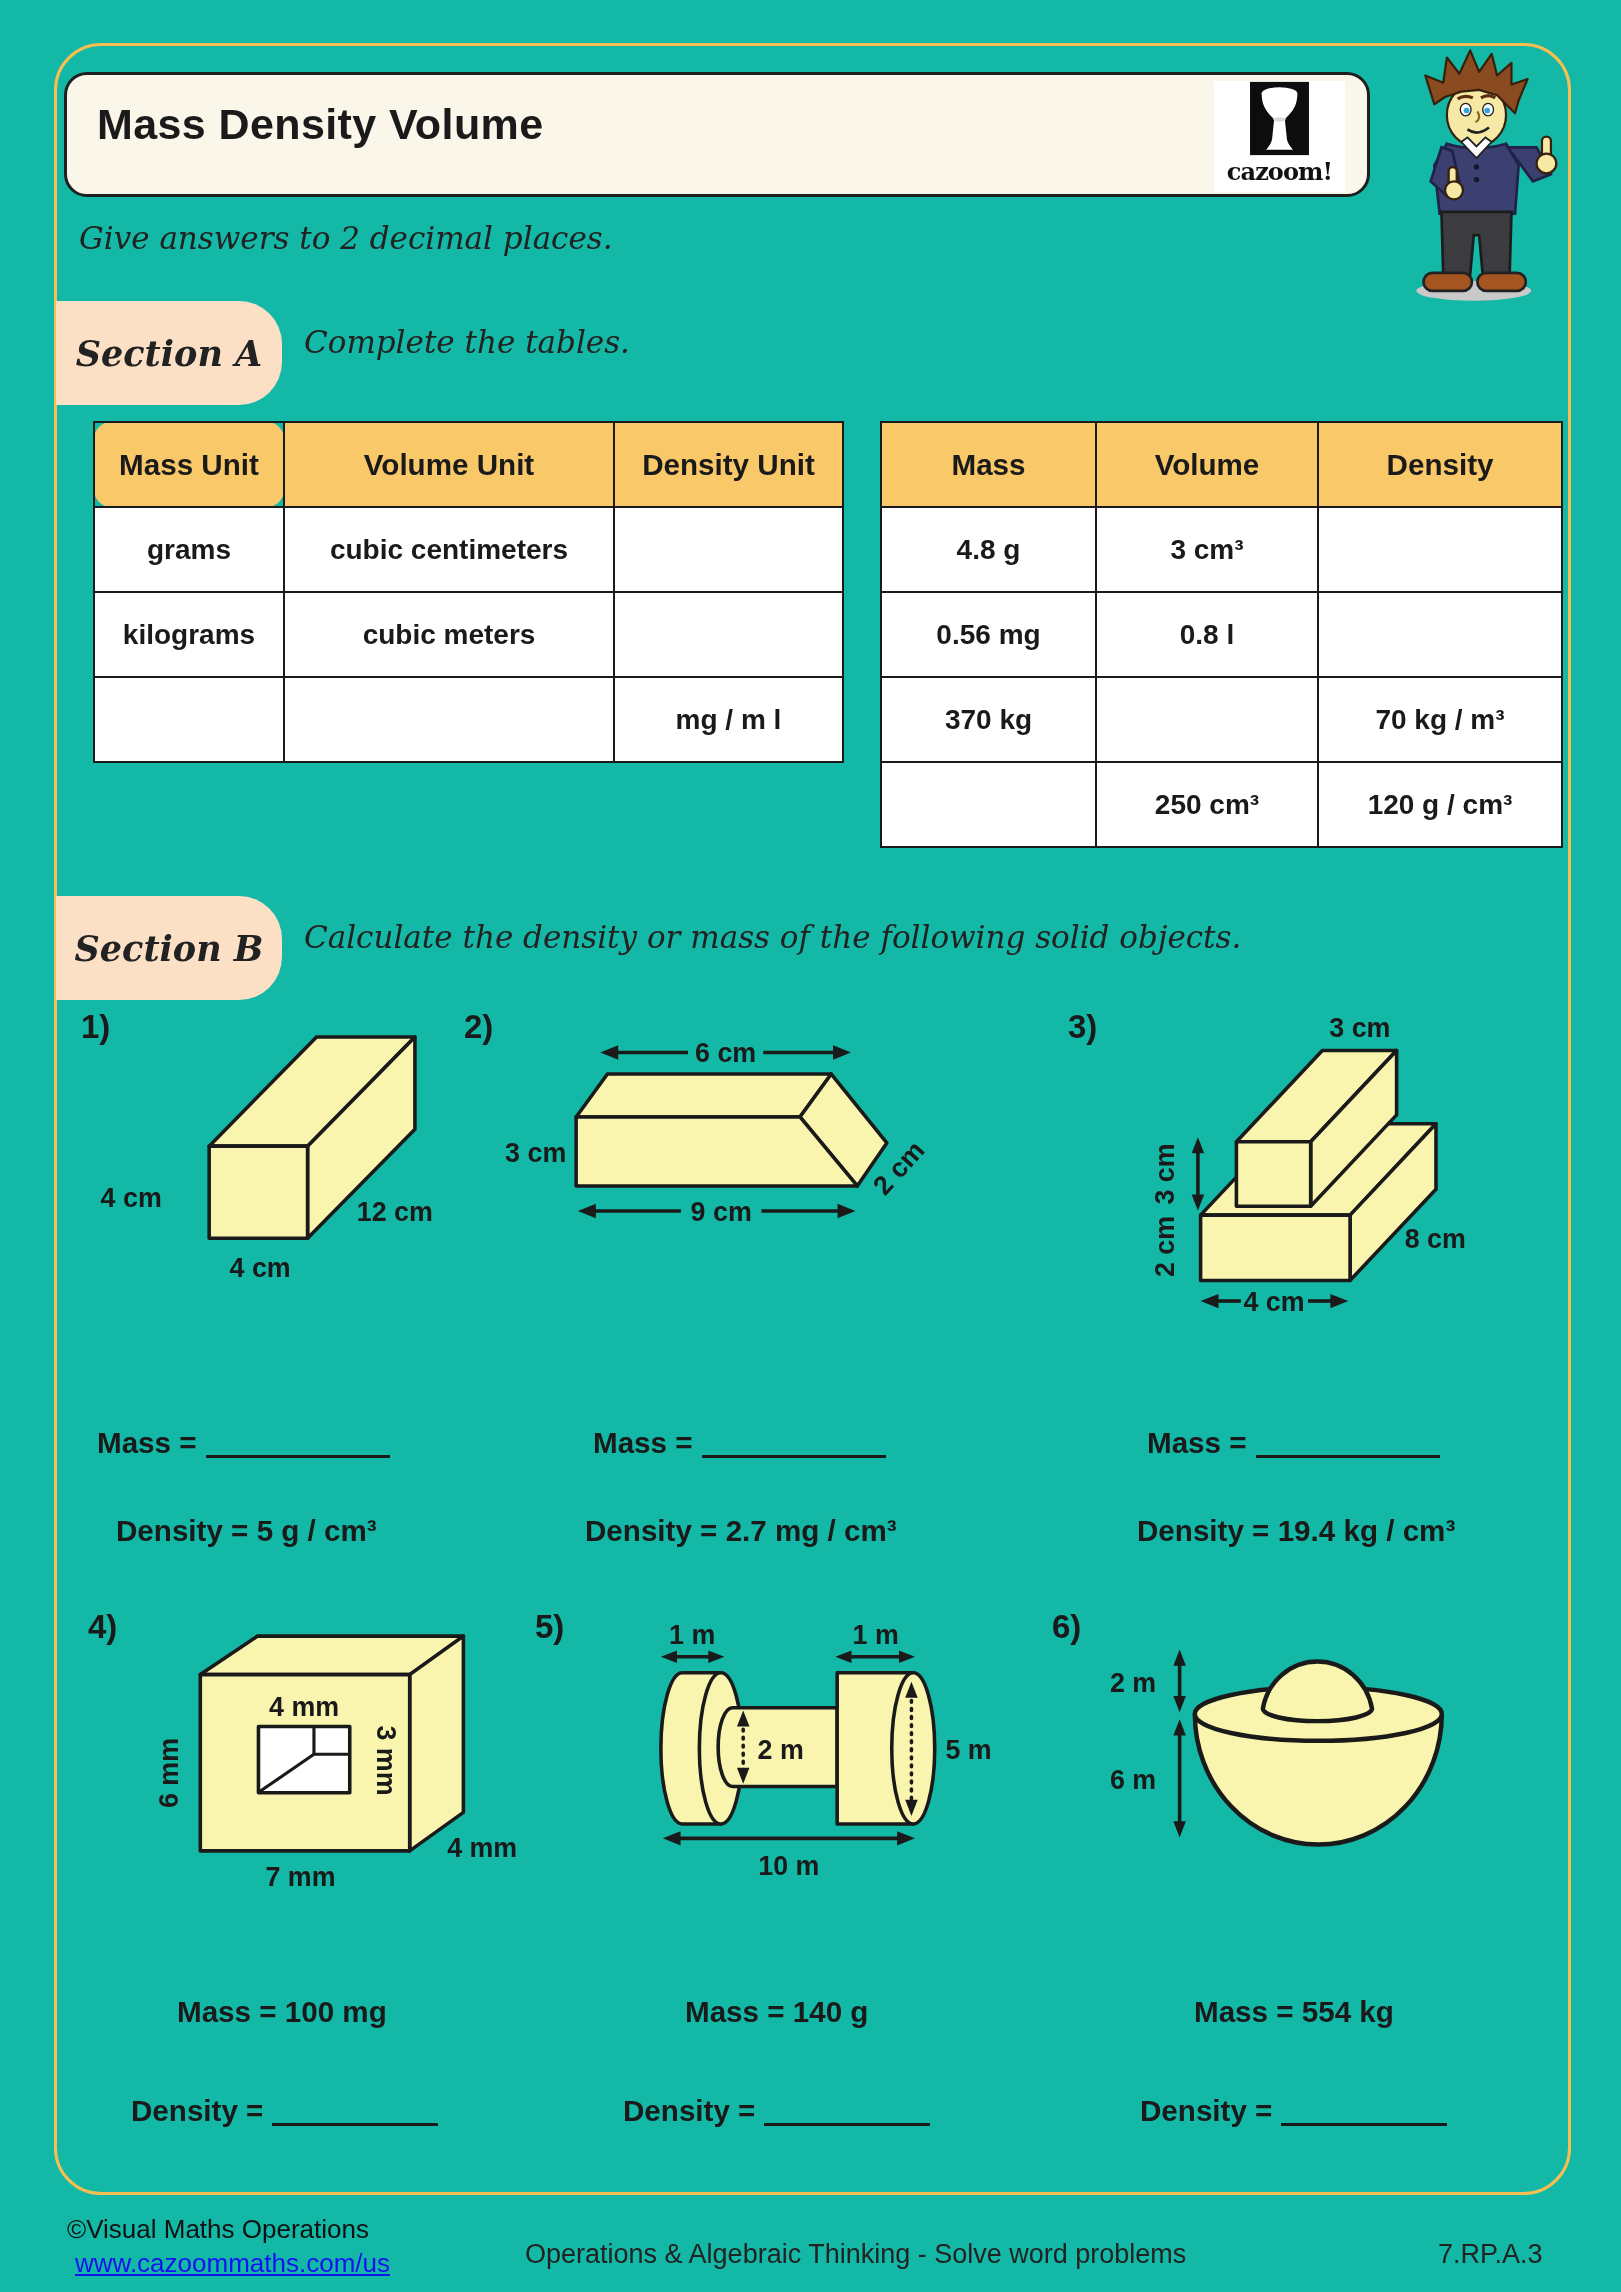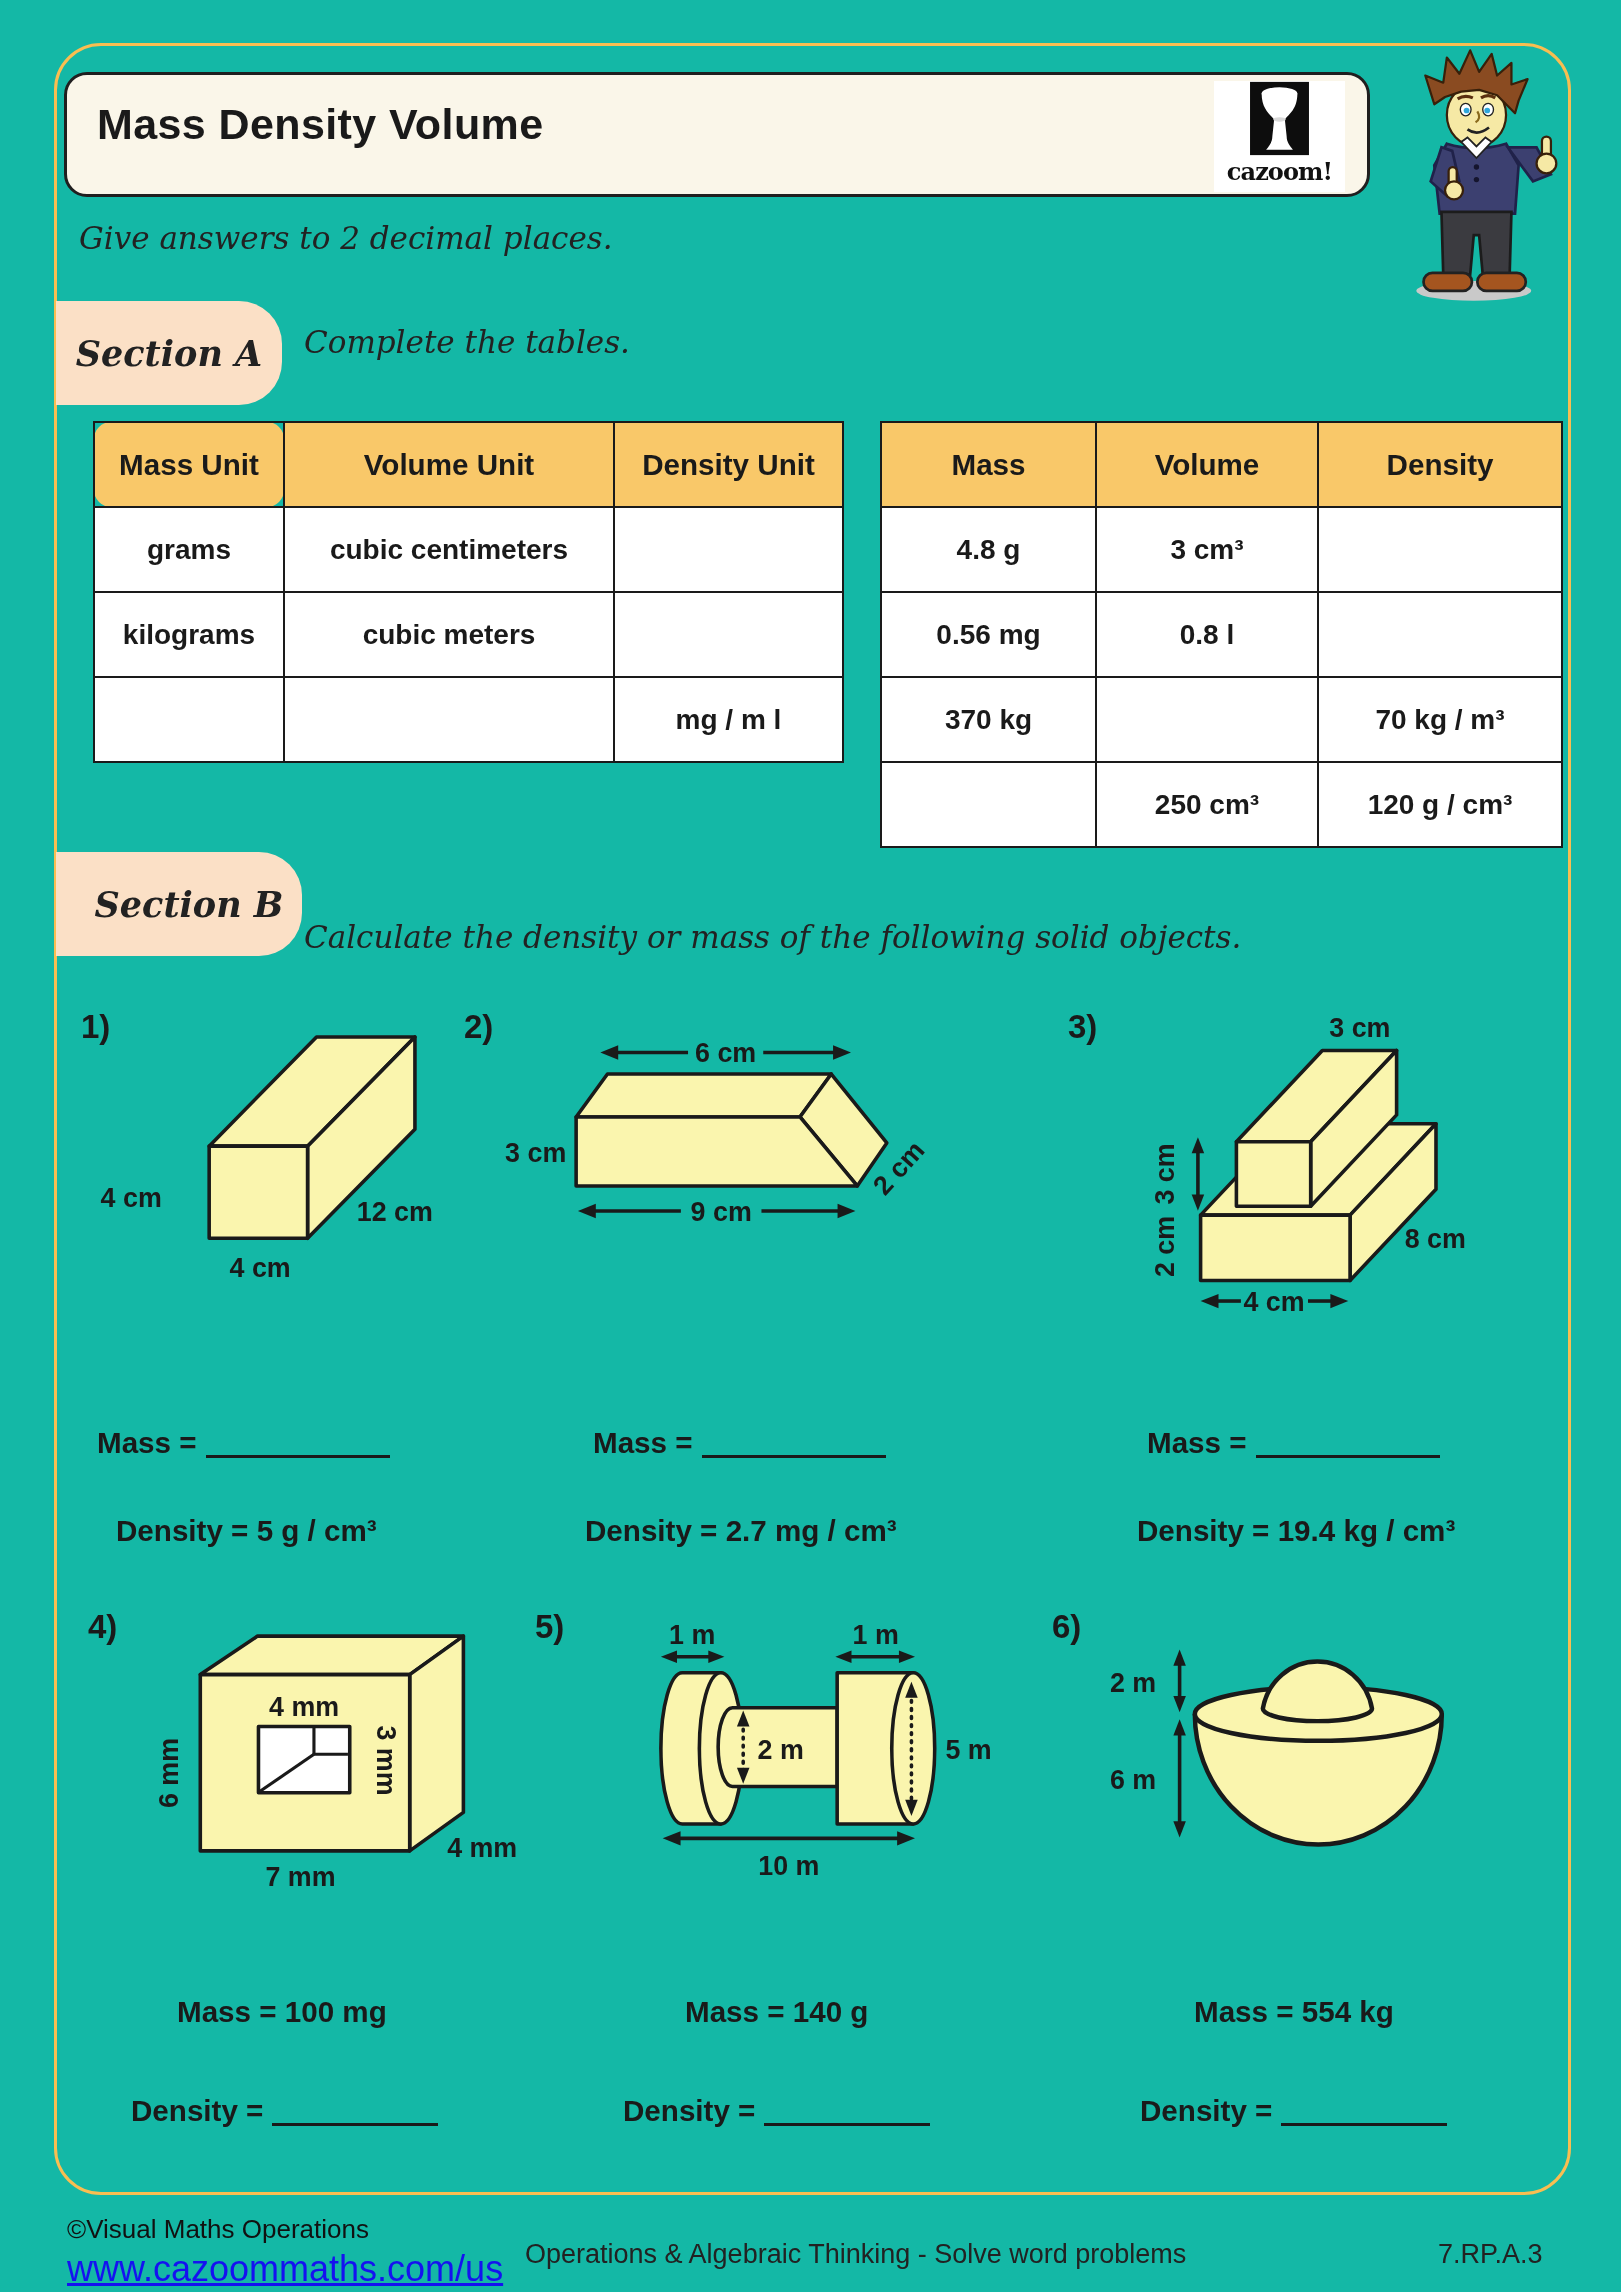--- a/index.html
+++ b/index.html
@@ -22,21 +22,21 @@
   .mascot { left:1384px; top:45px; width:184px; height:262px; }
 
   .give-instruction { left:79px; top:220px; font-family:"DejaVu Serif", serif;
                       font-style:italic; font-size:31px; color:#222; }
 
   .section-label { left:56px; width:226px; height:104px; background:#FBE0C6;
                    border-radius:0 43px 43px 0; display:flex; align-items:center; justify-content:center;
                    font-family:"DejaVu Serif", serif; font-style:italic; font-weight:bold;
                    font-size:35px; color:#222; }
   .section-a-label { top:301px; }
-  .section-b-label { top:852px;padding-left:20px; }
+  .section-b-label { top:896px; }
   .section-instruction { font-family:"DejaVu Serif", serif; font-style:italic; font-size:31px; color:#222; }
   .section-a-instruction { left:304px; top:324px; }
   .section-b-instruction { left:304px; top:919px; }
 
   table.sheet { border-collapse:collapse; }
   table.sheet td, table.sheet th { border:2.7px solid #1a1a1a; text-align:center;
        font-weight:bold; font-size:28px; color:#1a1a1a; padding:0; height:83px; background:#fff; }
   table.sheet th { background:#F9C869; font-size:29.6px; }
   .table1 { left:93px; top:421px; }
   .table2 { left:880px; top:421px; }
@@ -53,21 +53,21 @@
   .arrowline { stroke:#1a1a1a; stroke-width:4; fill:none; }
   .dotline { stroke:#1a1a1a; stroke-width:4; fill:none; stroke-dasharray:2 7; stroke-linecap:round; }
   .ah { fill:#1a1a1a; }
 
   .answer { font-size:29.6px; font-weight:bold; color:#1a1a1a; white-space:nowrap; }
   .blank { display:inline-block; border-bottom:3.6px solid #1a1a1a; height:27px; vertical-align:-5.4px; margin-left:9px; }
   .blank-mass { width:184px; }
   .blank-density { width:166px; }
 
   .footer-copyright { left:67px; top:2214px; font-size:26px; color:#111; }
-  .footer-url { left:67px; top:2248px; font-size:36px; }
+  .footer-url { left:75px; top:2248px; font-size:26px; }
   .footer-url a { color:#1512f0; text-decoration:underline; }
   .footer-topic { left:525px; top:2239px; font-size:27px; color:#222; }
   .footer-standard { left:1438px; top:2239px; font-size:27px; color:#222; }
 </style>
 </head>
 <body>
 
 <div class="page">
 
   <div class="abs page-border"></div>

